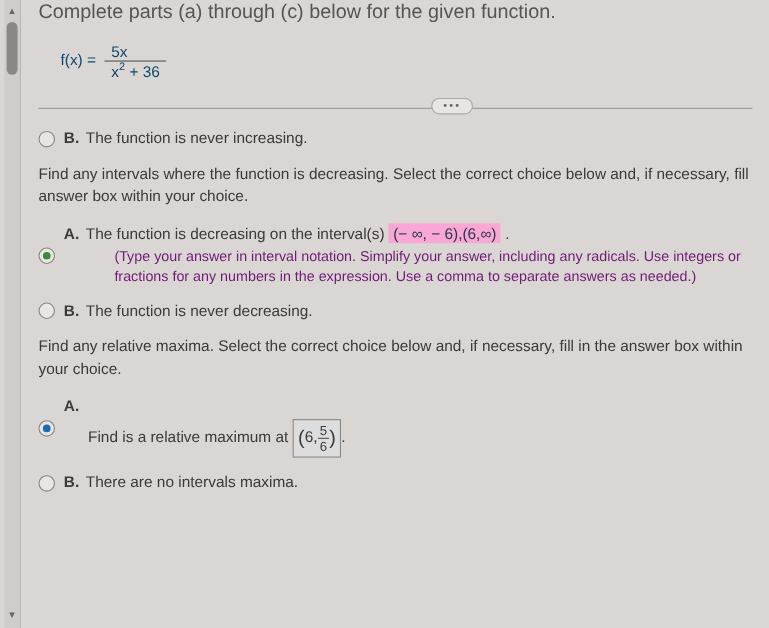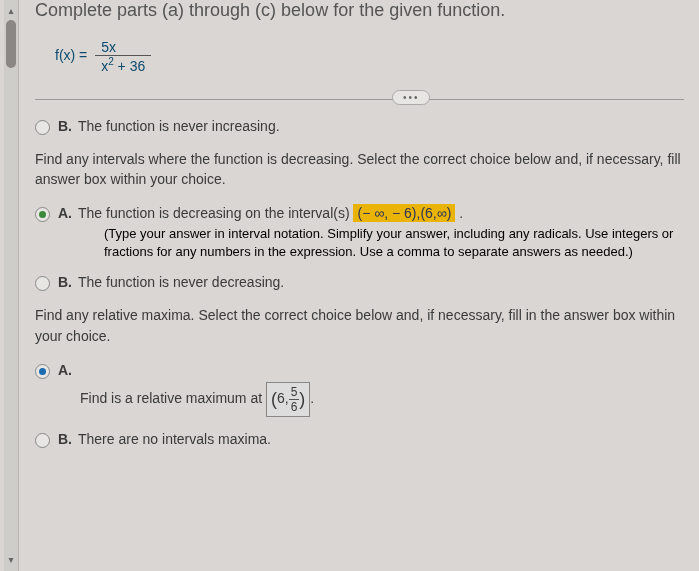--- a/index.html
+++ b/index.html
@@ -5,28 +5,28 @@
 body{margin:0;padding:0;font-family:Arial,Helvetica,sans-serif;background:#d9d6d3;color:#3a3a3a;font-size:14px;width:699px;height:571px;overflow:hidden;position:relative}
 .page{padding:0 15px 0 35px}
 .hdr{font-size:18px;color:#555;margin-bottom:18px}
 .formula{margin:10px 0 25px 20px;color:#0c4a6e}
 .frac{display:inline-block;vertical-align:middle;margin-left:4px}
 .frac .num{display:block;border-bottom:1px solid #555;padding:0 6px}
 .frac .den{display:block;padding:0 6px}
 .sup{font-size:10px;vertical-align:super}
 .divider{position:relative;border-top:1px solid #9a9a9a;margin:8px 0 18px 0}
 .dotbtn{position:absolute;left:55%;top:-10px;background:#e8e6e3;border:1px solid #aaa;border-radius:10px;padding:1px 10px;font-size:10px;letter-spacing:2px;color:#666}
-.choice{margin:10px 0 14px 0;display:flex;align-items:flex-start}
+.choice{margin:10px 0 14px 0;display:flex;align-items:center}
 .radio{width:13px;height:13px;border:1.5px solid #888;border-radius:50%;margin-right:8px;margin-top:2px;flex-shrink:0;position:relative;background:#e8e6e3}
 .radio.sel::after{content:"";position:absolute;width:7px;height:7px;background:#1a6bb0;border-radius:50%;left:3px;top:3px}
 .radio.selgreen::after{content:"";position:absolute;width:7px;height:7px;background:#3a8a3a;border-radius:50%;left:3px;top:3px}
 .lbl{font-weight:bold;margin-right:6px}
 .prompt{margin:14px 0 16px 0;line-height:1.45}
-.sub{margin-left:46px;margin-top:4px;display:block;color:#000000;font-size:13px;line-height:1.35}
-.ansbox{background:#eab308;color:#2a3550;padding:1px 4px}
+.sub{margin-left:46px;margin-top:4px;display:block;color:#701a75;font-size:13px;line-height:1.35}
+.ansbox{background:#f9a8d4;color:#2a3550;padding:1px 4px}
 .ansbox2{display:inline-block;border:1px solid #888;background:#ddd;padding:2px 4px;vertical-align:middle}
 .scrollbar{position:absolute;left:4px;top:0;bottom:0;width:14px;background:#cfcdca;border-right:1px solid #b8b5b2}
 .thumb{position:absolute;left:2px;width:10px;background:#8a8784;border-radius:5px}
 .arrow{position:absolute;left:2px;width:10px;height:10px;color:#666;text-align:center;font-size:10px;line-height:10px}
 .ifrac{display:inline-block;vertical-align:middle;text-align:center;font-size:12px}
 .ifrac .n{display:block;border-bottom:1px solid #555;padding:0 2px}
 .ifrac .d{display:block;padding:0 2px}
 </style>
 </head>
 <body>

